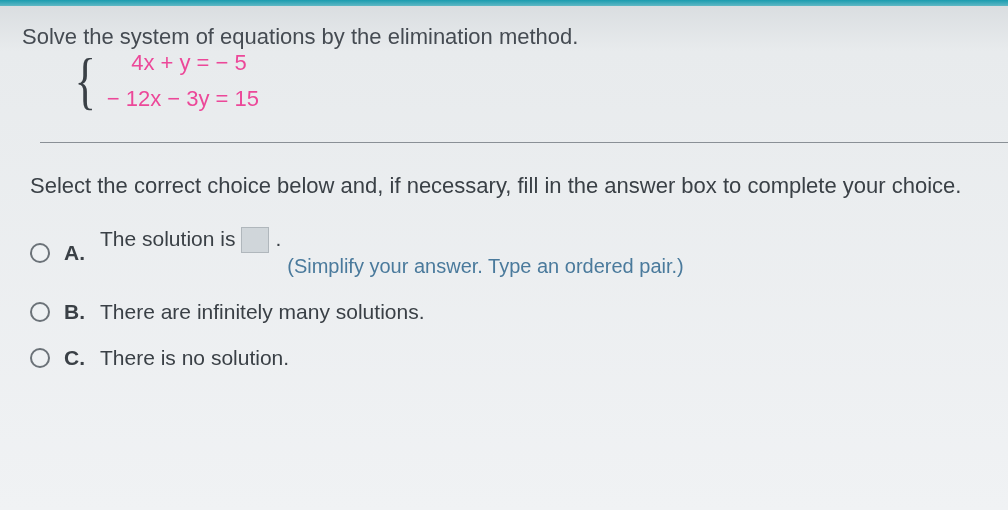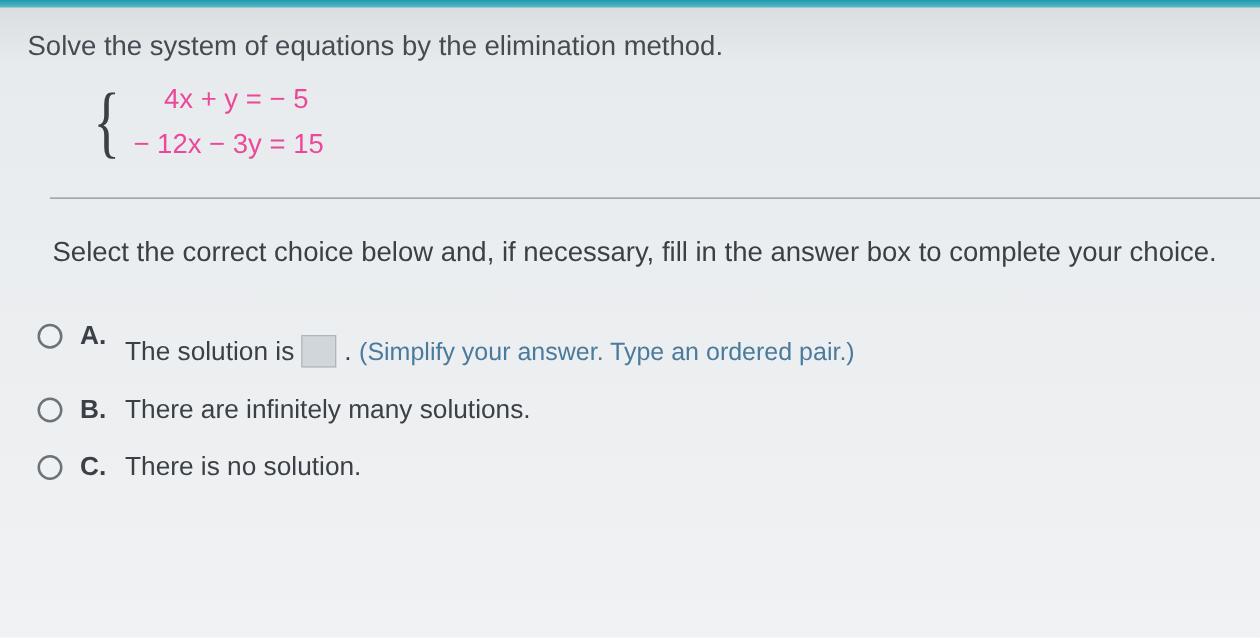--- a/index.html
+++ b/index.html
@@ -16,21 +16,21 @@
       height: 6px;
       background: linear-gradient(to bottom, #1a9caf, #5fb8c5);
       width: 100%;
     }
     .content {
       padding: 18px 0 0 22px;
     }
     .question-text {
       font-size: 22px;
       color: #454b52;
-      margin-bottom: 16px;
+      margin-bottom: 0;
     }
     .equation-block {
       display: flex;
       align-items: center;
       margin-left: 48px;
       margin-bottom: 30px;
     }
     .brace {
       font-size: 64px;
       line-height: 60px;
@@ -53,21 +53,21 @@
     }
     .divider {
       border: none;
       border-top: 1px solid #8a9096;
       margin-left: 18px;
       width: 980px;
     }
     .instruction {
       font-size: 22px;
       color: #3a4046;
-      margin-left: 20px;
+      margin-left: 8px;
       margin-bottom: 28px;
     }
     .choices {
       margin-left: 8px;
     }
     .choice-row {
       display: flex;
       align-items: center;
       margin-bottom: 22px;
       font-size: 21px;
@@ -83,21 +83,21 @@
       flex-shrink: 0;
       cursor: pointer;
     }
     .choice-letter {
       font-weight: bold;
       margin-right: 12px;
       min-width: 24px;
     }
     .choice-body {
       display: flex;
-      align-items: flex-end;
+      align-items: flex-start;
       flex-wrap: wrap;
       gap: 6px;
     }
     .answer-box {
       display: inline-block;
       width: 28px;
       height: 26px;
       background: #d0d6da;
       border: 1px solid #b0b7bc;
       vertical-align: middle;

